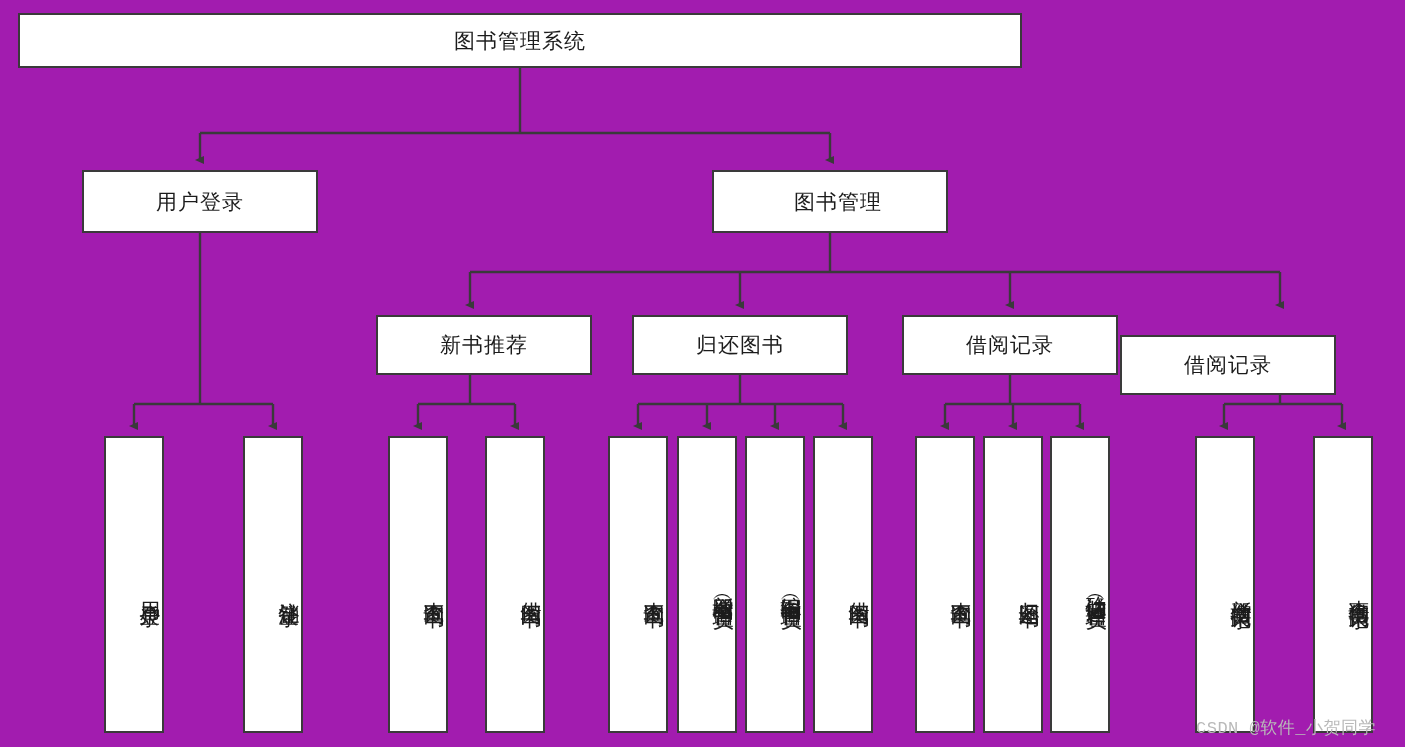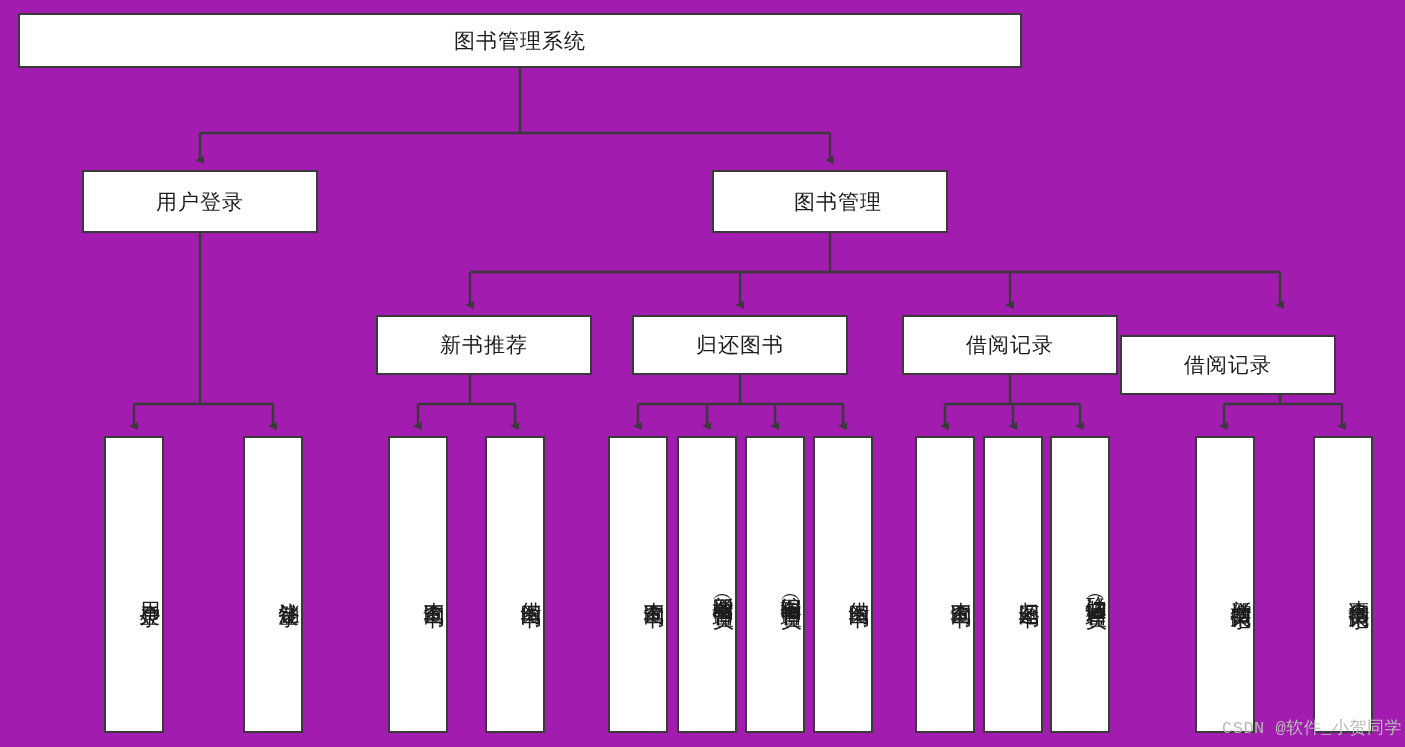--- a/index.html
+++ b/index.html
@@ -30,21 +30,20 @@
     justify-content:center;
   }
   .node.v.tall{padding-top:6px;}
   .watermark{
     position:absolute;
     color:#b9b9b9;
     font-size:17px;
     white-space:nowrap;
     letter-spacing:0.5px;
     pointer-events:none;
-    margin-left:26px;
   }
 </style>
 </head>
 <body>
 
 <div id="stage">
 
   <svg id="wires" viewBox="0 0 1405 747">
     <defs>
       <marker id="arrow" markerWidth="10" markerHeight="10" refX="5" refY="5" orient="auto" markerUnits="userSpaceOnUse">

